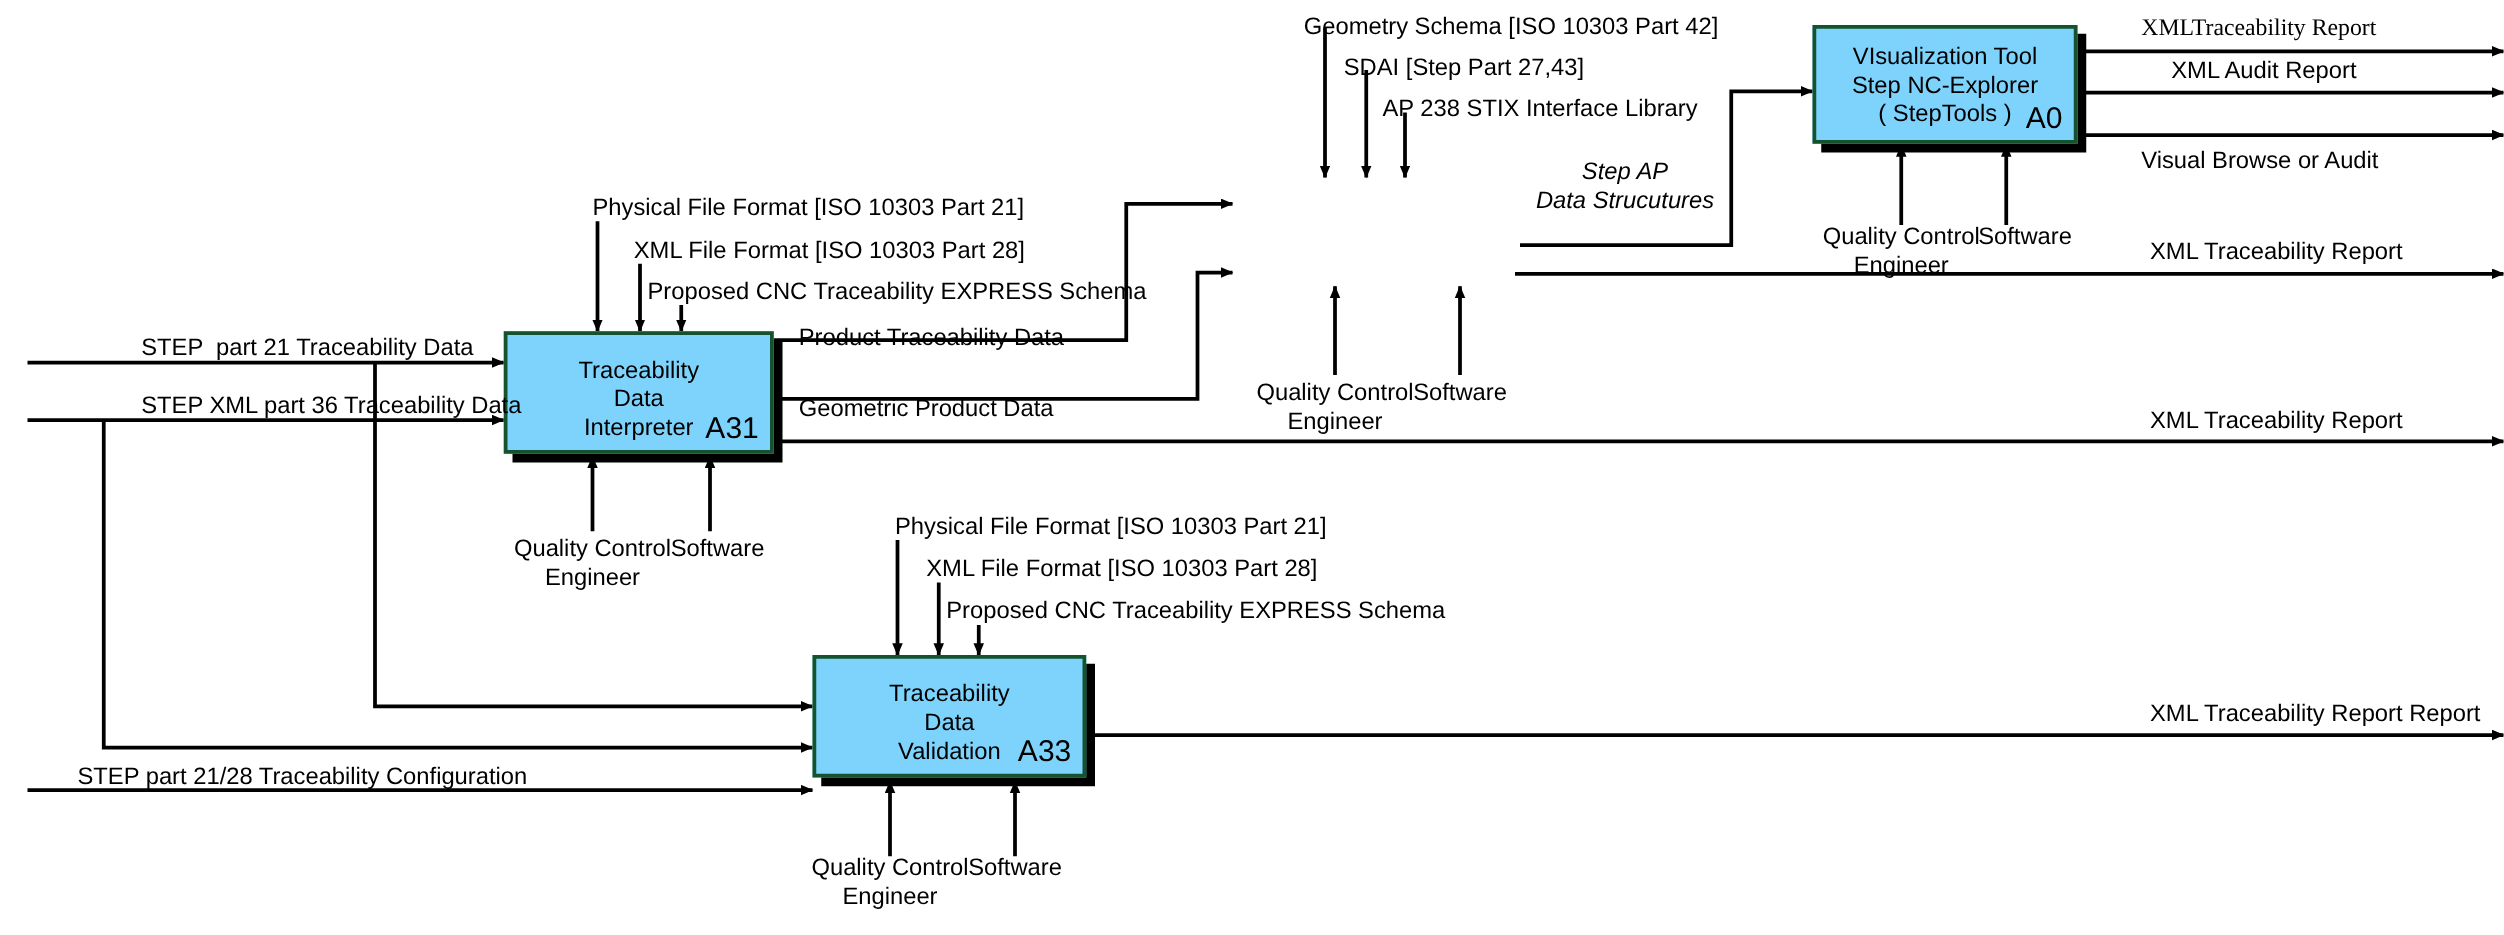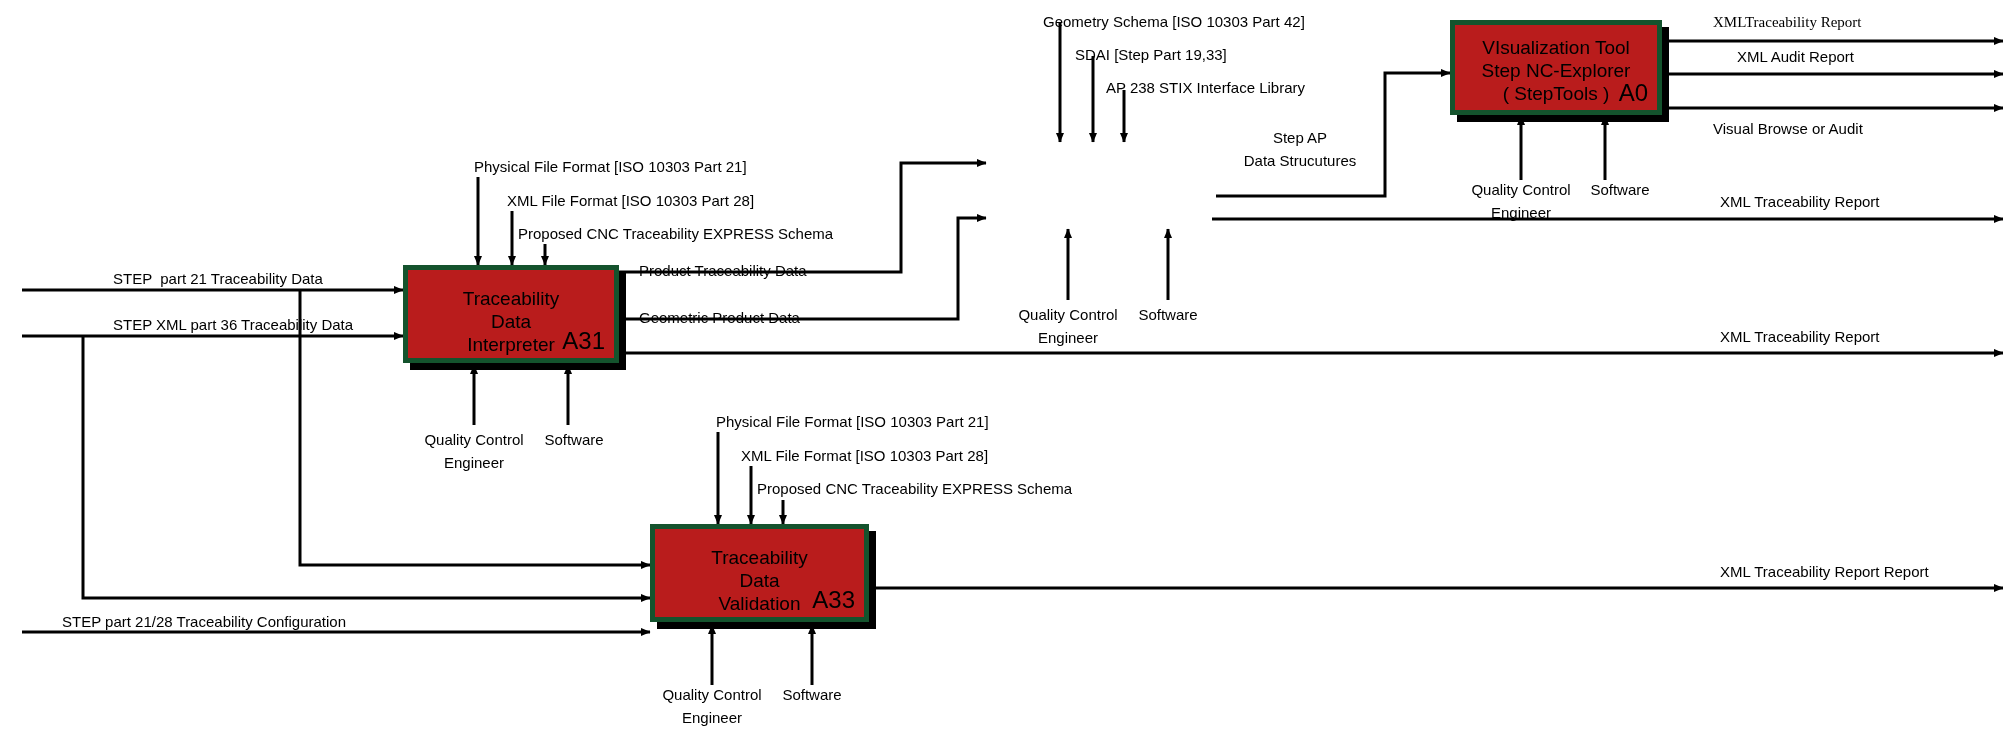--- a/index.html
+++ b/index.html
@@ -24,22 +24,22 @@
     left: 0;
     top: 0;
     width: 2003px;
     height: 748px;
     pointer-events: none;
   }
   
   .act-box {
     position: absolute;
     box-sizing: border-box;
-    border: 5px solid #14532d;
-    background: #b91c1c;
+    border: 3px solid #14532d;
+    background: #7dd3fc;
     box-shadow: 7px 7px 0 0 #000000;
     z-index: 5;
   }
   .act-title {
     position: absolute;
     left: 0;
     right: 0;
     text-align: center;
     font-size: 19px;
     line-height: 23px;
@@ -48,21 +48,21 @@
   .act-id {
     position: absolute;
     right: 9px;
     bottom: 4px;
     font-size: 24px;
     line-height: 26px;
   }
   
   .lbl {
     position: absolute;
-    font-size: 15px;
+    font-size: 19px;
     line-height: 23px;
     white-space: pre;
     z-index: 6;
     background: transparent;
   }
   .lbl.ctr {
     text-align: center;
     transform: translateX(-50%);
   }
   .lbl.multi {
@@ -149,49 +149,49 @@
   </div>
 
   <div class="act-box" style="left:650px; top:524px; width:219px; height:98px;">
     <div class="act-title" style="top:17px;">Traceability
 Data
 Validation</div>
     <div class="act-id">A33</div>
   </div>
 
   <div class="lbl" style="left:1043px; top:10px;">Geometry Schema [ISO 10303 Part 42]</div>
-  <div class="lbl" style="left:1075px; top:43px;">SDAI [Step Part 19,33]</div>
+  <div class="lbl" style="left:1075px; top:43px;">SDAI [Step Part 27,43]</div>
   <div class="lbl" style="left:1106px; top:76px;">AP 238 STIX Interface Library</div>
 
   <div class="lbl" style="left:1713px; top:11px;font-family:Liberation Serif, serif;">XMLTraceability Report</div>
   <div class="lbl" style="left:1737px; top:45px;text-align:center;">XML Audit Report</div>
   <div class="lbl" style="left:1713px; top:78px;margin-top:39px;">Visual Browse or Audit</div>
 
   <div class="lbl ctr multi" style="left:1521px; top:178px;">Quality Control
 Engineer</div>
   <div class="lbl ctr" style="left:1620px; top:178px;">Software</div>
 
-  <div class="lbl ctr multi" style="left:1300px; top:126px;">Step AP
+  <div class="lbl ctr multi" style="left:1300px; top:126px;font-style:italic;">Step AP
 Data Strucutures</div>
 
   <div class="lbl" style="left:1720px; top:190px;">XML Traceability Report</div>
 
   <div class="lbl ctr multi" style="left:1068px; top:303px;">Quality Control
 Engineer</div>
   <div class="lbl ctr" style="left:1168px; top:303px;">Software</div>
 
   <div class="lbl" style="left:474px; top:155px;">Physical File Format [ISO 10303 Part 21]</div>
   <div class="lbl" style="left:507px; top:189px;">XML File Format [ISO 10303 Part 28]</div>
   <div class="lbl" style="left:518px; top:222px;">Proposed CNC Traceability EXPRESS Schema</div>
 
   <div class="lbl" style="left:113px; top:267px;">STEP  part 21 Traceability Data</div>
   <div class="lbl" style="left:113px; top:313px;">STEP XML part 36 Traceability Data</div>
 
   <div class="lbl" style="left:639px; top:259px;">Product Traceability Data</div>
-  <div class="lbl" style="left:639px; top:306px;">Geometric Product Data</div>
+  <div class="lbl" style="left:639px; top:316px;">Geometric Product Data</div>
   <div class="lbl" style="left:1720px; top:325px;">XML Traceability Report</div>
 
   <div class="lbl ctr multi" style="left:474px; top:428px;">Quality Control
 Engineer</div>
   <div class="lbl ctr" style="left:574px; top:428px;">Software</div>
 
   <div class="lbl" style="left:716px; top:410px;">Physical File Format [ISO 10303 Part 21]</div>
   <div class="lbl" style="left:741px; top:444px;">XML File Format [ISO 10303 Part 28]</div>
   <div class="lbl" style="left:757px; top:477px;">Proposed CNC Traceability EXPRESS Schema</div>
 

